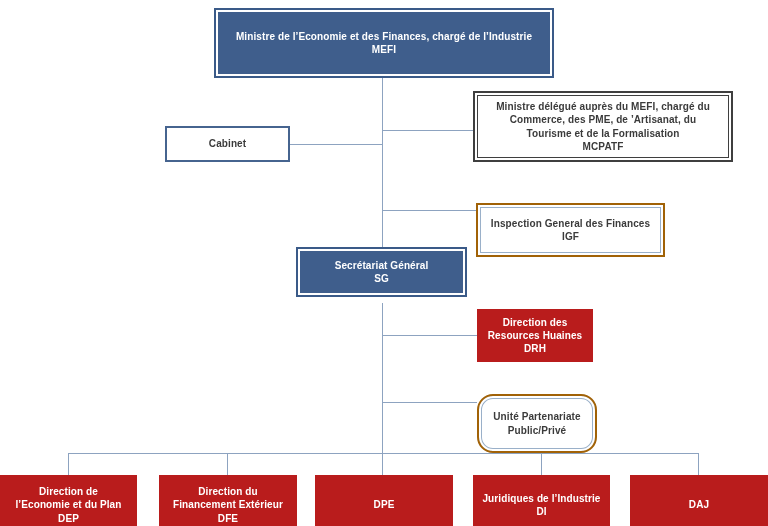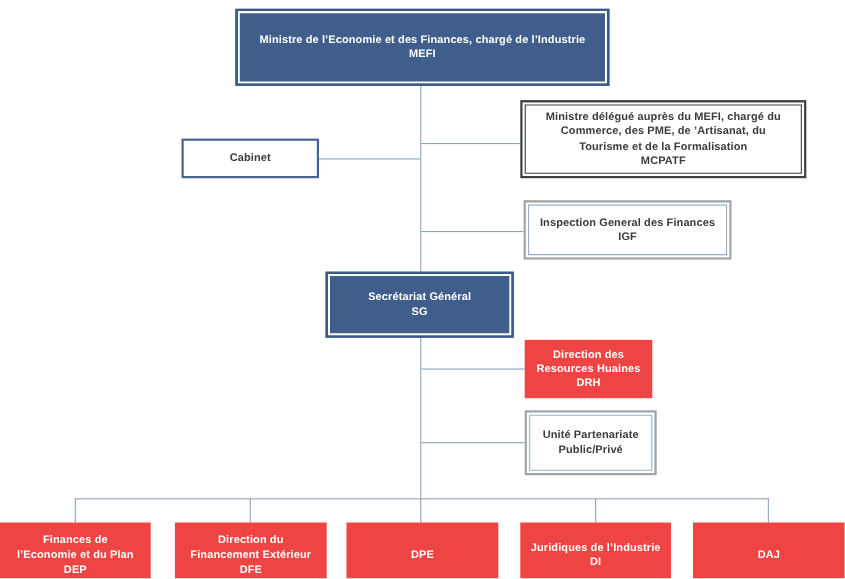--- a/index.html
+++ b/index.html
@@ -15,49 +15,50 @@
     letter-spacing:0.1px; padding:2px 4px;
   }
   .label { white-space:pre-line; }
   
   .dark {
     background:#3f5e8c; color:#ffffff;
     border:2px solid #3a5a88;
     box-shadow: inset 0 0 0 2px #ffffff;
   }
   
-  .solid { background:#ef4444; color:#ffffff; }
+  .solid { background:#b91c1c; color:#ffffff; }
   
   .light {
     background:#ffffff; color:#3b3b3b;
     border:2px solid #46648f;
     text-align:right;
   }
   
   .dblblue {
     background:#ffffff; color:#3b3b3b;
-    border:2px solid #a3a3a3;
+    border:2px solid #a16207;
     box-shadow: inset 0 0 0 2px #ffffff, inset 0 0 0 3px #9ab0c9;
+    margin-top: 21px;
   }
   
   .dbldark {
     background:#ffffff; color:#3b3b3b;
     border:2px solid #3f3f3f;
     box-shadow: inset 0 0 0 2px #ffffff, inset 0 0 0 3px #3f3f3f;
   }
   .line { position:absolute; background:#8da3c0; }
 
   
   #n-root     { left:214px; top:8px;   width:340px; height:70px; }
   #n-cabinet  { left:165px; top:126px; width:125px; height:36px; }
   #n-delegate { left:473px; top:91px;  width:260px; height:71px; }
   #n-igf      { left:476px; top:182px; width:189px; height:54px; }
-  #n-sg       { left:296px; top:247px; width:171px; height:60px; }
+  #n-sg       { left:296px; top:247px; width:171px; height:50px; }
   #n-drh      { left:477px; top:309px; width:116px; height:53px; }
-  #n-upp      { left:477px; top:373px; width:120px; height:59px; }
+  #n-upp      { left:477px; top:373px; width:120px; height:59px;border-radius:16px; }
   #n-b0 { left:0px;   top:475px; width:137px; height:60px; }
   #n-b1 { left:159px; top:475px; width:138px; height:60px; }
   #n-b2 { left:315px; top:475px; width:138px; height:60px; }
   #n-b3 { left:473px; top:475px; width:137px; height:60px; }
   #n-b4 { left:630px; top:475px; width:138px; height:60px; }
 
   
   #l-v1       { left:382px; top:78px;  width:1px;  height:169px; }
   #l-v2       { left:382px; top:303px; width:1px;  height:172px; }
   #l-cabinet  { left:290px; top:144px; width:92px; height:1px; }
@@ -120,21 +121,21 @@
 Resources Huaines</div>
     <div class="label">DRH</div>
   </div>
 
   <div class="node dblblue" id="n-upp">
     <div class="label">Unité Partenariate
 Public/Privé</div>
   </div>
 
   <div class="node solid" id="n-b0">
-    <div class="label">Finances de
+    <div class="label">Direction de
 l’Economie et du Plan</div>
     <div class="label">DEP</div>
   </div>
 
   <div class="node solid" id="n-b1">
     <div class="label">Direction du
 Financement Extérieur</div>
     <div class="label">DFE</div>
   </div>
 

